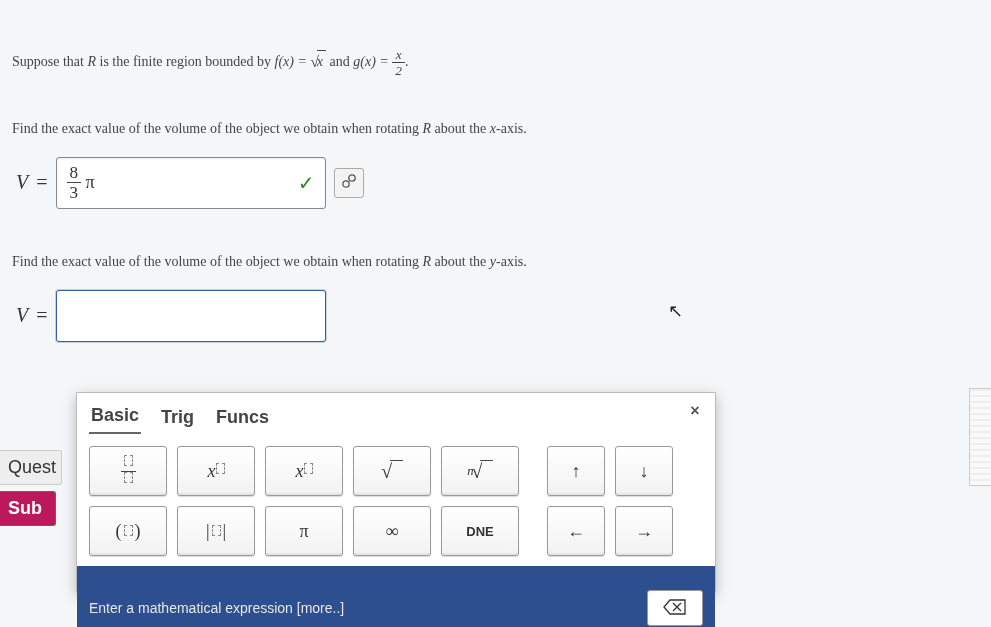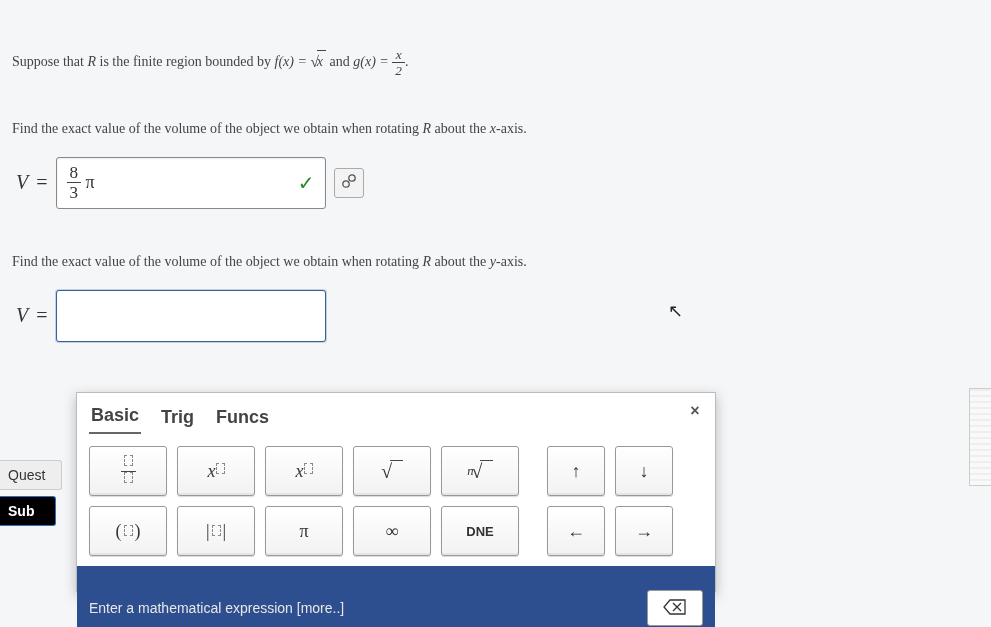--- a/index.html
+++ b/index.html
@@ -77,34 +77,34 @@
     .second-q .answer-row { margin-bottom: 0; }
 
     .side-tabs {
       position: absolute;
       left: 0;
       bottom: 95px;
       width: 70px;
     }
     .side-tab {
       font-family: Arial, sans-serif;
-      font-size: 14px;
+      font-size: 18px;
       padding: 6px 8px;
       margin-bottom: 6px;
       background: #eee;
       color: #333;
       border: 1px solid #ccc;
       border-left: none;
       border-radius: 0 3px 3px 0;
       width: 62px;
       overflow: hidden;
       white-space: nowrap;
     }
     .side-tab.blue {
-      background: #000000;
+      background: #be185d;
       color: #fff;
       border-color: #2e6fb5;
       font-weight: bold;
       width: 56px;
     }
 
     .keypad {
       position: absolute;
       left: 76px;
       top: 392px;

